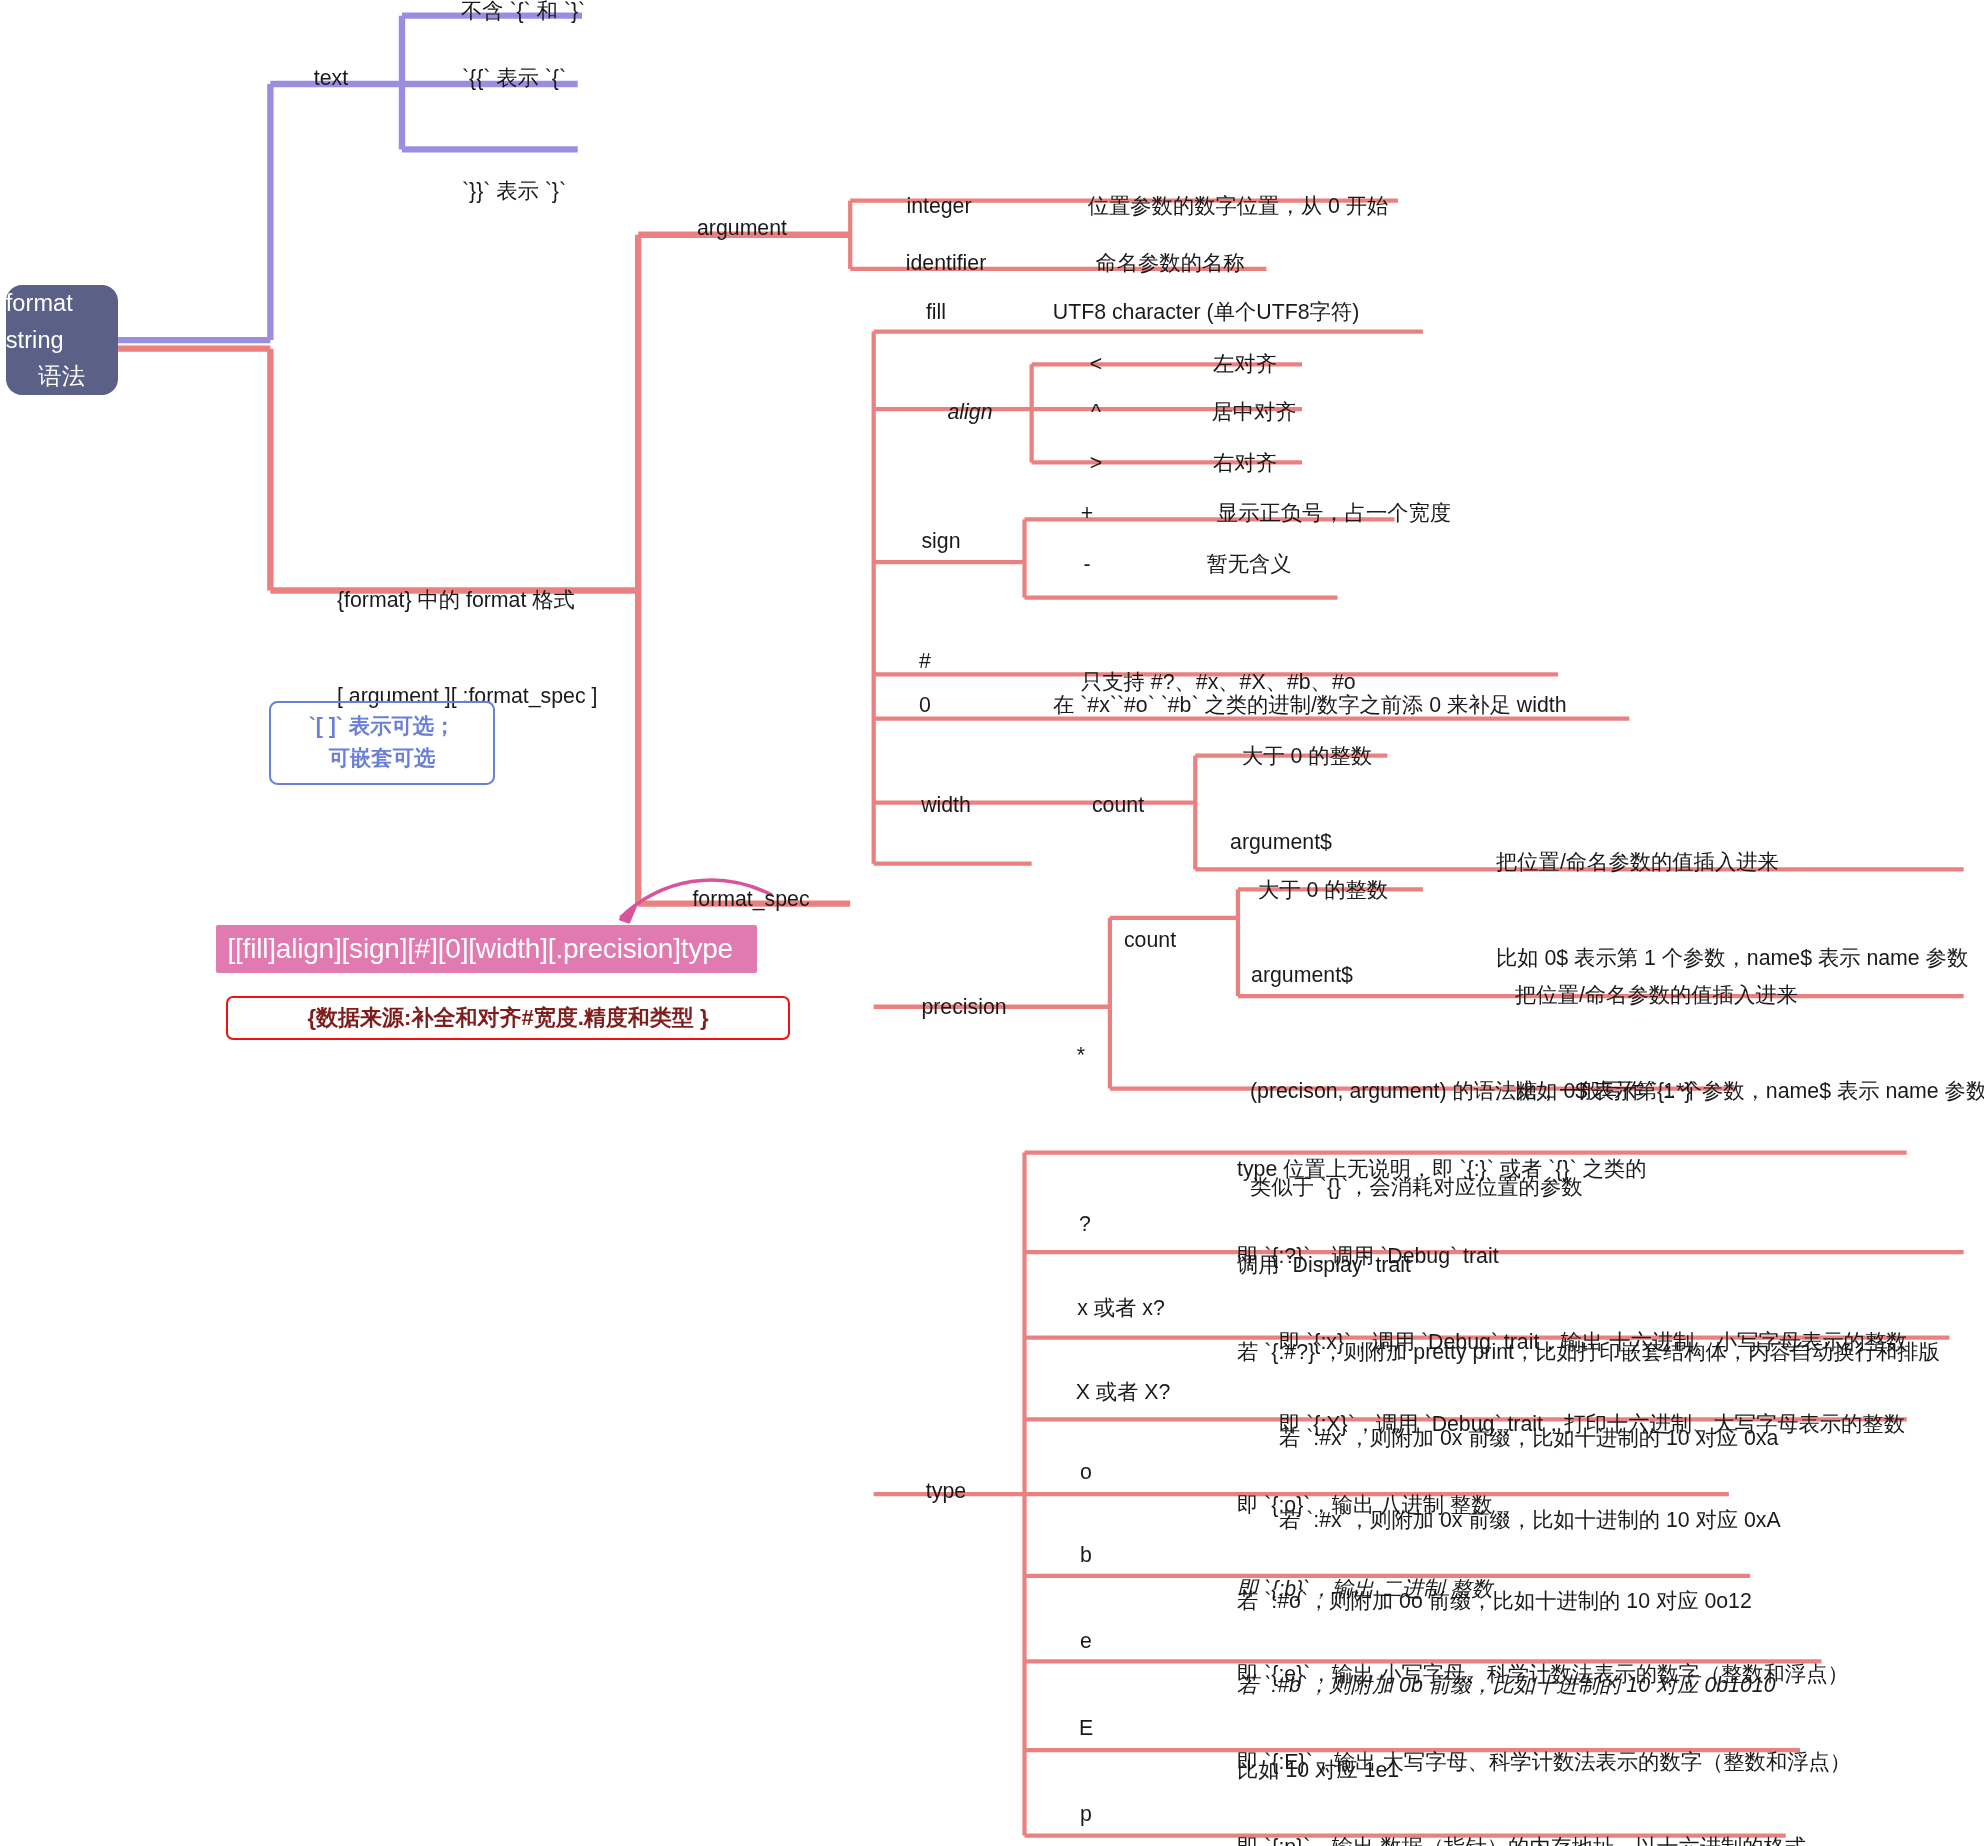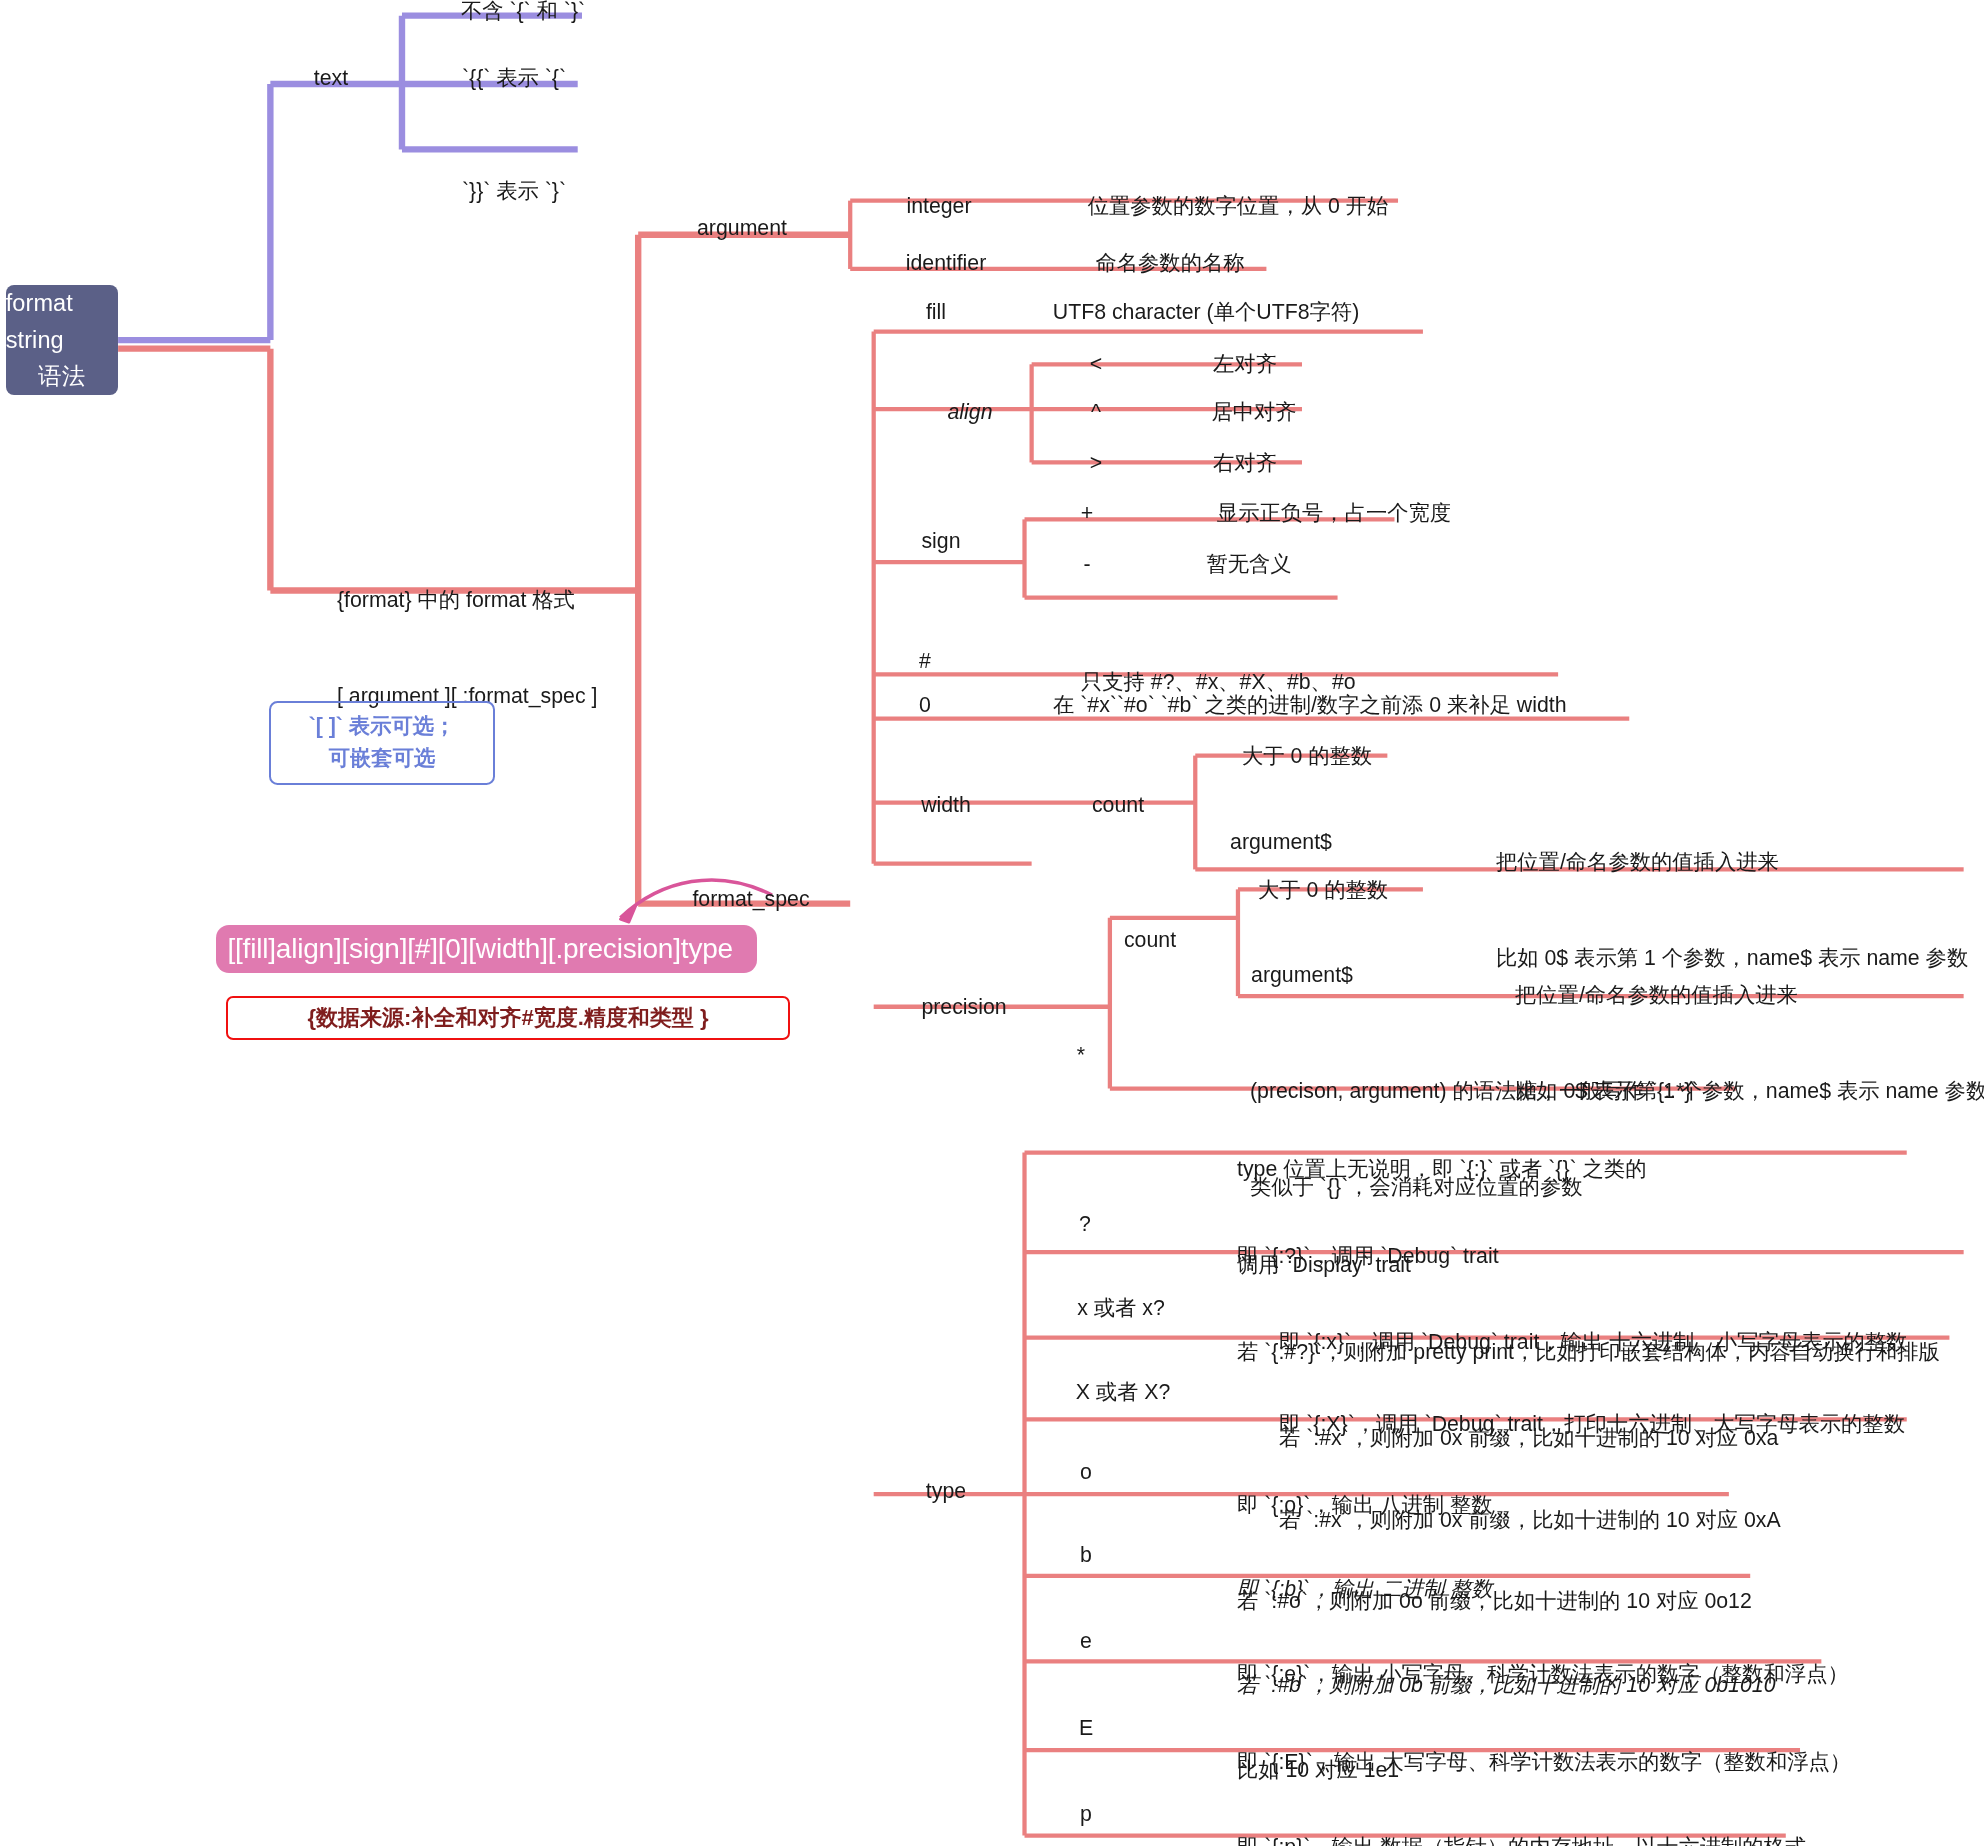--- a/index.html
+++ b/index.html
@@ -5,27 +5,27 @@
   html,body{margin:0;padding:0;background:#fff;}
   body{font-family:"Liberation Sans","DejaVu Sans",sans-serif;}
   #stage{position:relative;width:1985px;height:1847px;background:#fff;overflow:hidden;}
   svg#wires{position:absolute;left:0;top:0;width:1985px;height:1847px;pointer-events:none;}
   .lbl{position:absolute;color:#1a1a1a;font-size:21.3px;line-height:1.42;white-space:pre;}
   .lbl.c{transform:translateX(-50%);text-align:center;}
   .lbl.l{text-align:left;}
   .ml{position:absolute;color:#1a1a1a;font-size:21.3px;line-height:1.5;white-space:pre;text-align:left;margin-left:28px;}
 
   .root{position:absolute;left:5.7px;top:285px;width:112px;height:110px;background:#5b6087;
-        border-radius:8px;color:#fff;display:flex;flex-direction:column;align-items:center;
+        border-radius:16px;color:#fff;display:flex;flex-direction:column;align-items:center;
         justify-content:center;font-size:23.5px;line-height:1.55;letter-spacing:0.1px;}
   .root span{display:block;}
 
   .chipA{position:absolute;left:216px;top:925px;width:541px;height:48px;background:#e07ab0;
          color:#fff;font-size:28px;display:flex;align-items:center;padding-left:11.4px;
-         box-sizing:border-box;border-radius:13px;letter-spacing:-0.2px;}
+         box-sizing:border-box;border-radius:2px;letter-spacing:-0.2px;}
   .chipB{position:absolute;left:226px;top:996px;width:564px;height:44px;border:2.1px solid #f01010;
          border-radius:7.1px;color:#7f1d1d;font-weight:bold;font-size:22px;display:flex;
          align-items:center;justify-content:center;box-sizing:border-box;}
   .noteBox{position:absolute;left:269px;top:701px;width:226px;height:84px;border:2.1px solid #6a7fd8;
          border-radius:8.5px;color:#6a7fd8;font-weight:bold;font-size:21.3px;display:flex;
          flex-direction:column;align-items:center;justify-content:center;box-sizing:border-box;
          line-height:1.5;}
   .noteBox span{display:block;text-align:center;}
 </style>
 </head>

